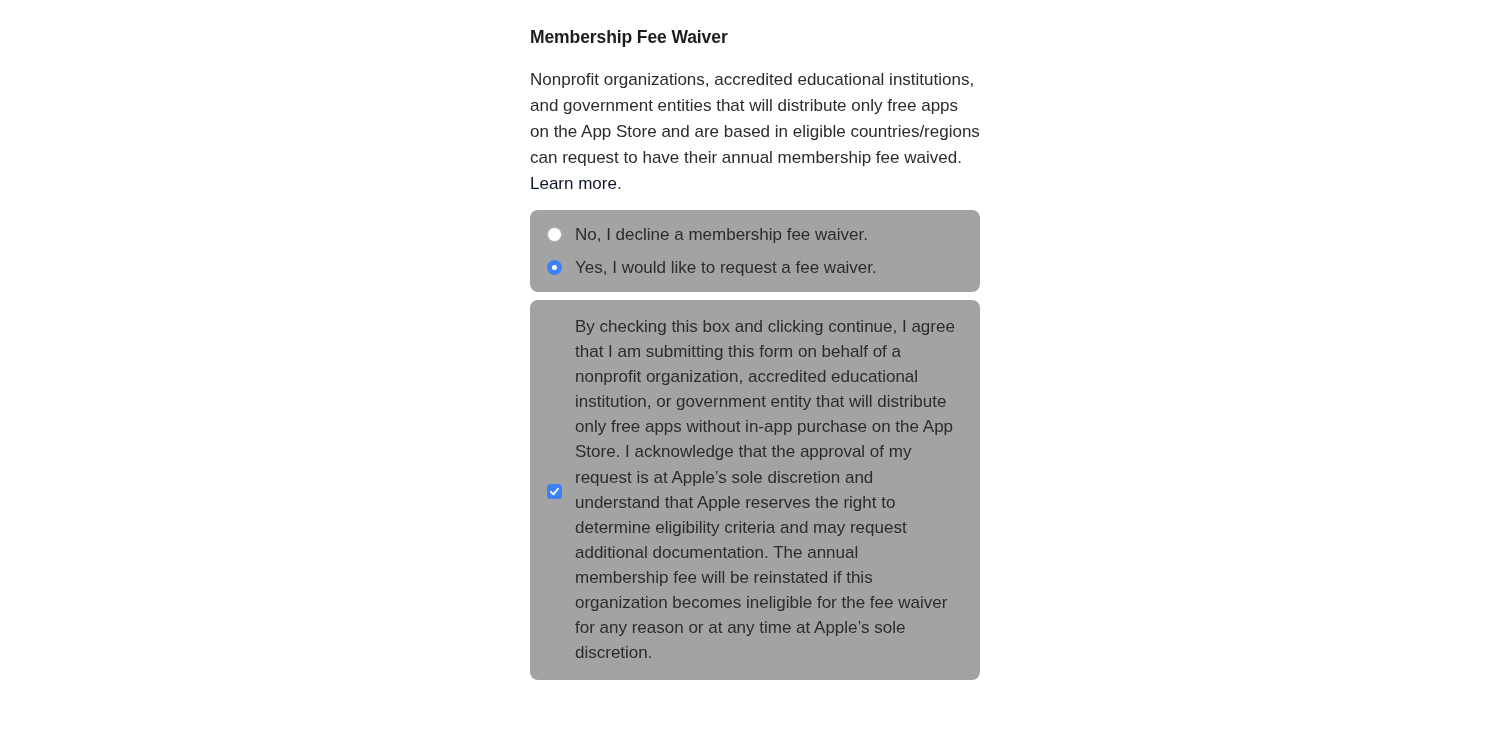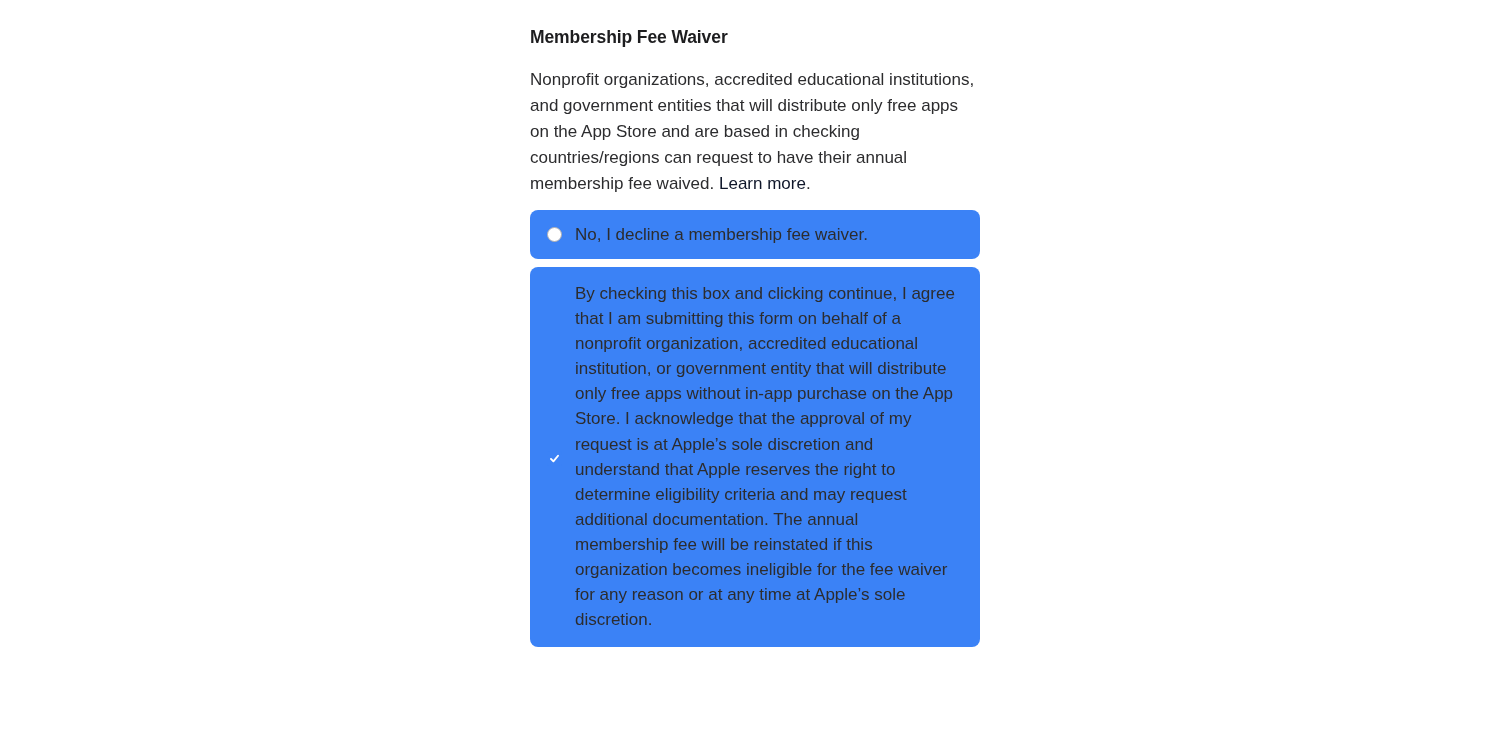--- a/index.html
+++ b/index.html
@@ -31,21 +31,21 @@
     line-height: 26px;
     color: #2c2c2e;
     margin-bottom: 13px;
   }
   .link {
     color: #0f172a;
     text-decoration: none;
     cursor: pointer;
   }
   .panel {
-    background: #3b82f6;
+    background: #a3a3a3;
     border-radius: 8px;
   }
   .radio-panel {
     padding: 12px 24px 12px 17px;
     display: flex;
     flex-direction: column;
     gap: 8px;
   }
   .option-row {
     display: flex;
@@ -102,26 +102,32 @@
   }
   .option-label { color: #2c2c2e; }
 </style>
 </head>
 <body>
 
 <div class="content">
 
   <h3 class="section-title">Membership Fee Waiver</h3>
 
-  <p class="section-description"><span>Nonprofit organizations, accredited educational institutions, and government entities that will distribute only free apps on the App Store and are based in checking countries/regions can request to have their annual membership fee waived. </span><a class="link">Learn more</a><span>.</span></p>
+  <p class="section-description"><span>Nonprofit organizations, accredited educational institutions, and government entities that will distribute only free apps on the App Store and are based in eligible countries/regions can request to have their annual membership fee waived. </span><a class="link">Learn more</a><span>.</span></p>
 
   <div class="panel radio-panel">
     <div class="option-row">
       <span class="radio"></span>
       <span class="option-label">No, I decline a membership fee waiver.</span>
+    </div>
+    <div class="option-row">
+      <span class="radio checked">
+          <span class="radio-dot"></span>
+        </span>
+      <span class="option-label">Yes, I would like to request a fee waiver.</span>
     </div>
   </div>
 
   <div class="panel agreement-panel">
     <div class="option-row agreement-row">
       <span class="checkbox">
         <svg width="11" height="11" viewBox="0 0 14 14">
           <polyline points="2.5,7.5 5.6,10.6 11.5,3.5" fill="none" stroke="#ffffff" stroke-width="2.4" stroke-linecap="round" stroke-linejoin="round"></polyline>
         </svg>
       </span>

